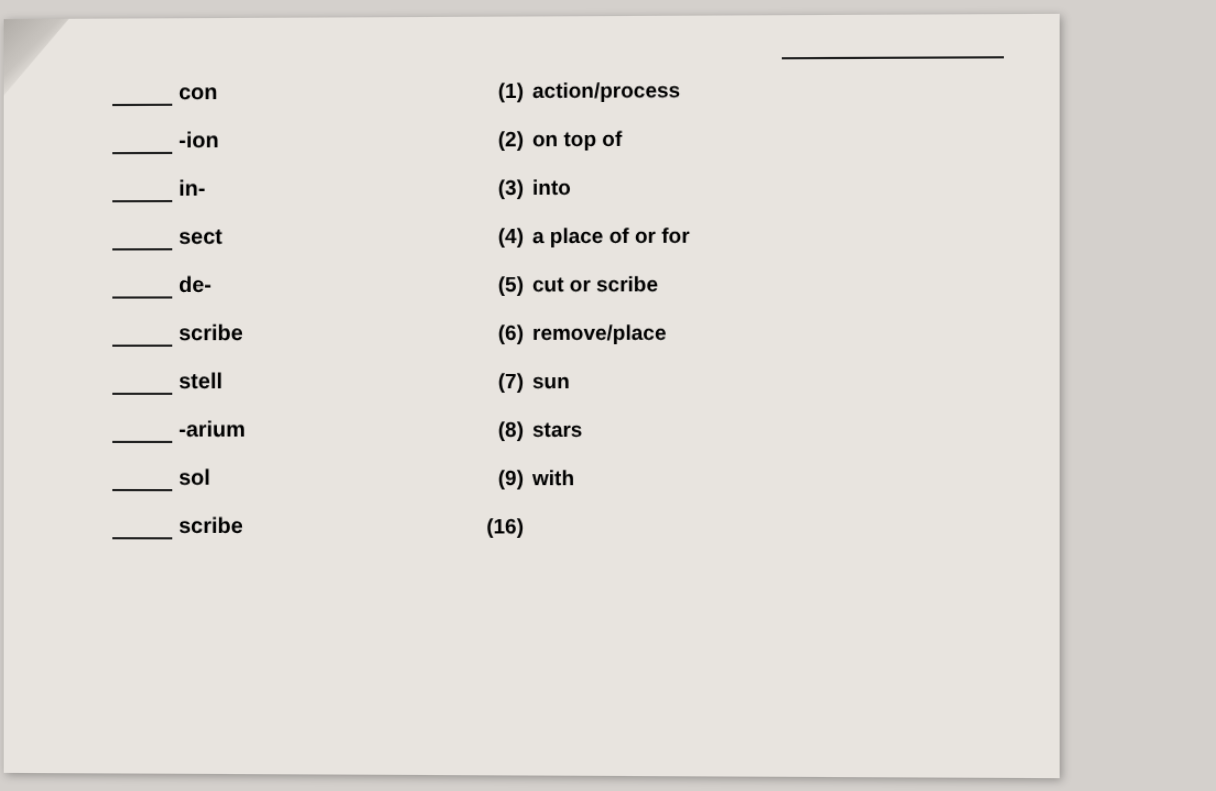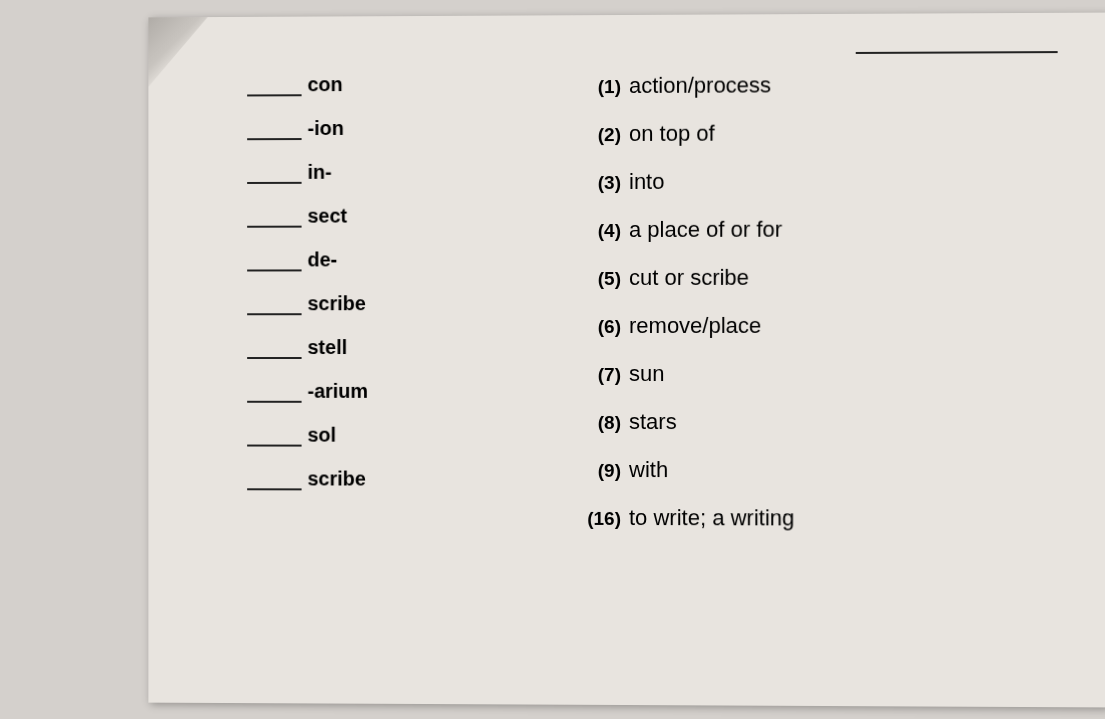--- a/index.html
+++ b/index.html
@@ -19,21 +19,21 @@
       justify-content: center;
     }
 
     .page {
       width: 1105px;
       height: 719px;
       background: #d4d0cc;
       position: relative;
       display: flex;
       align-items: center;
-      justify-content: flex-end;
+      justify-content: flex-start;
     }
 
     .worksheet {
       width: 960px;
       height: 690px;
       background: #e8e4df;
       position: relative;
       padding: 20px 40px 20px 80px;
       box-shadow: 2px 2px 8px rgba(0,0,0,0.3);
       transform: perspective(1200px) rotateY(-1deg);
@@ -155,23 +155,23 @@
 
     .def-number {
       font-size: 19px;
       font-weight: bold;
       font-family: 'Arial Black', sans-serif;
       min-width: 36px;
       text-align: right;
     }
 
     .def-text {
-      font-size: 22px;
+      font-size: 19px;
       font-family: 'Arial', sans-serif;
-      font-weight: normal;
+      font-weight: bold;
     }
   </style>
 </head>
 <body>
 
 <div class="page">
   <div class="worksheet">
     <div class="page-curl"></div>
 
     <div class="name-line">
@@ -262,18 +262,17 @@
           <div class="definition-item">
             <span class="def-number">(8)</span>
             <span class="def-text">stars</span>
           </div>
           <div class="definition-item">
             <span class="def-number">(9)</span>
             <span class="def-text">with</span>
           </div>
           <div class="definition-item">
             <span class="def-number">(16)</span>
-            <span class="def-text">to write; a writing</span>
           </div>
         </div>
     </div>
   </div>
 </div>
 
 </body></html>

